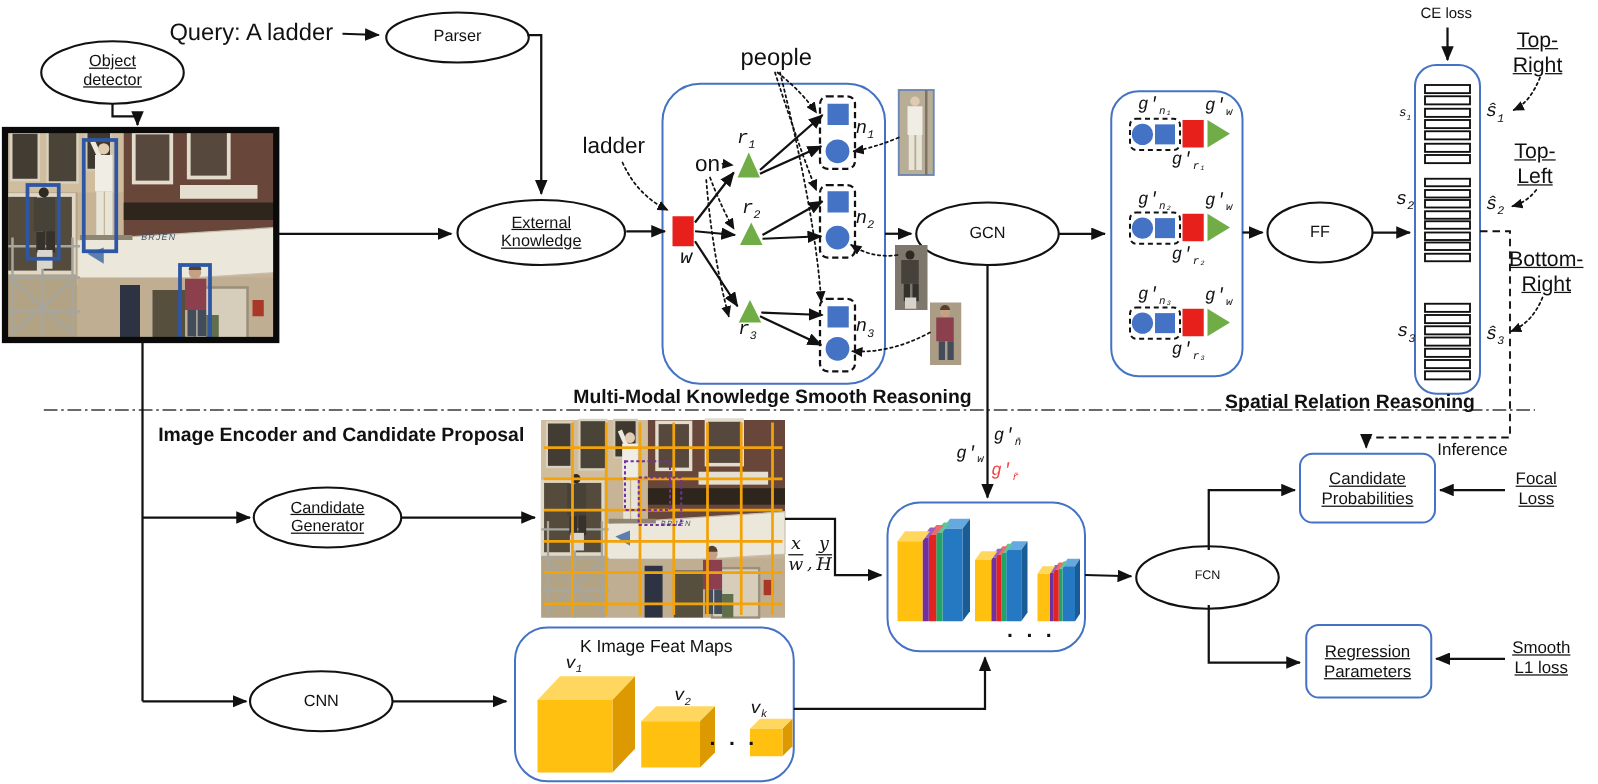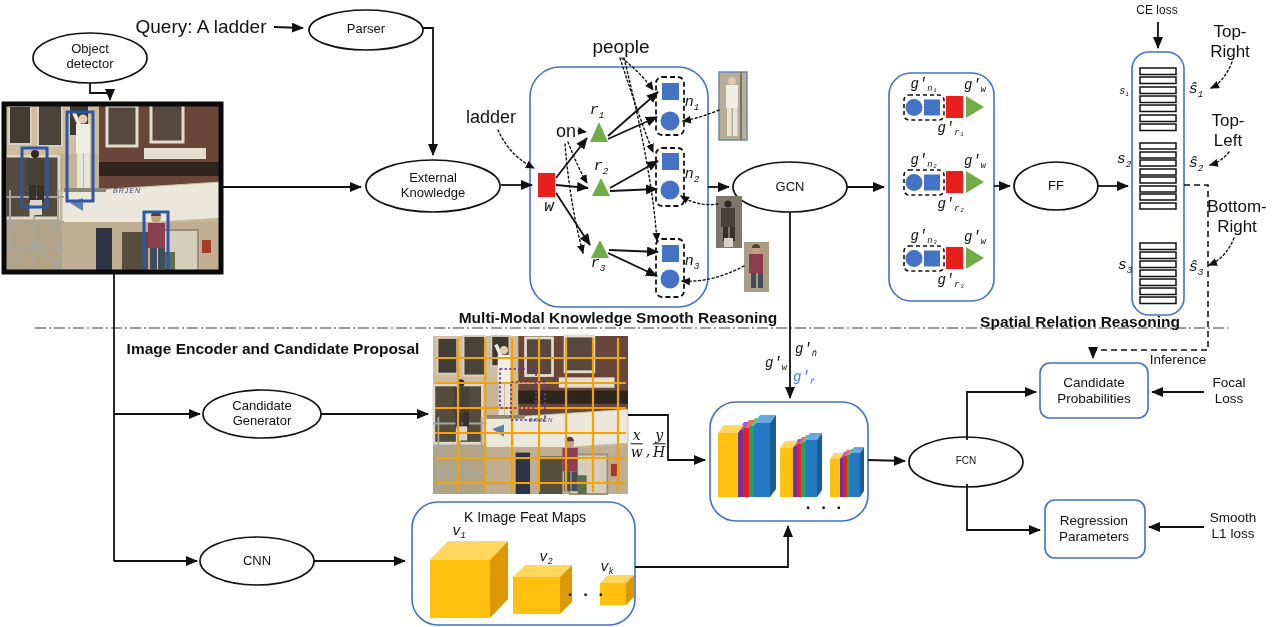--- a/index.html
+++ b/index.html
@@ -1,25 +1,25 @@
 <!DOCTYPE html>
 <html><head>
 <meta charset="utf-8">
 <style>
   html,body{margin:0;padding:0;background:#fff;}
   .canvas{position:relative;width:1278px;height:627px;background:#fff;overflow:hidden;
           font-family:"Liberation Sans",sans-serif;color:#111;}
   .layer{position:absolute;left:0;top:0;}
   .lbl{position:absolute;transform:translate(-50%,-50%);white-space:nowrap;
        font-family:"Liberation Sans",sans-serif;color:#111;text-align:center;line-height:1.15;}
-  .wrap{white-space:normal;}
+  .wrap{white-space:normal;text-decoration:underline;}
   .bold{font-weight:bold;}
   .math{font-family:Liberation Mono, monospace;font-style:italic;text-align:center;}
   .math .sub{font-size:0.62em;vertical-align:-0.45em;}
-  .blue{color:#3b82f6;}
+  .blue{color:#ef4444;}
   .fracgrp{display:flex;align-items:center;gap:3px;font-family:"DejaVu Serif",serif;font-style:italic;}
   .frac{display:inline-flex;flex-direction:column;align-items:center;font-size:14px;line-height:1.05;}
   .frac .den{border-top:1.4px solid #111;padding-top:1px;}
   .fcomma{align-self:flex-end;font-size:14px;}
   .dots{font-weight:bold;letter-spacing:3px;font-size:17px;}
   .sign{font-size:7px;font-style:italic;color:#41506b;letter-spacing:1px;}
 </style>
 </head>
 <body>
 

